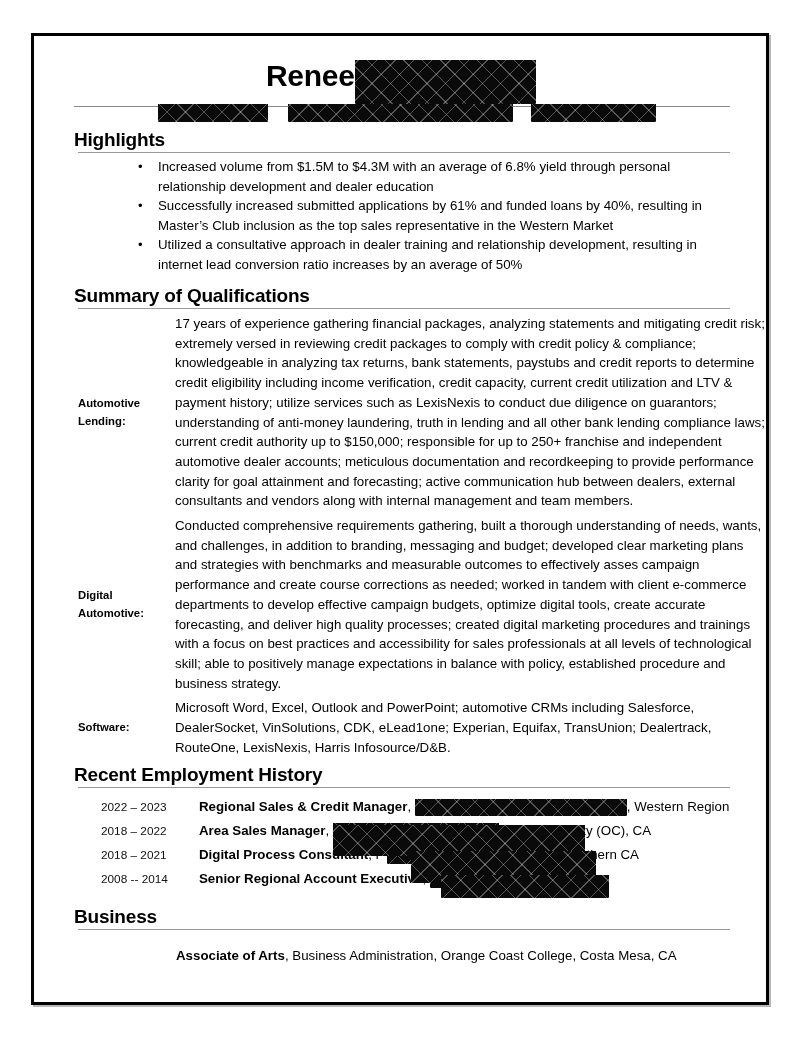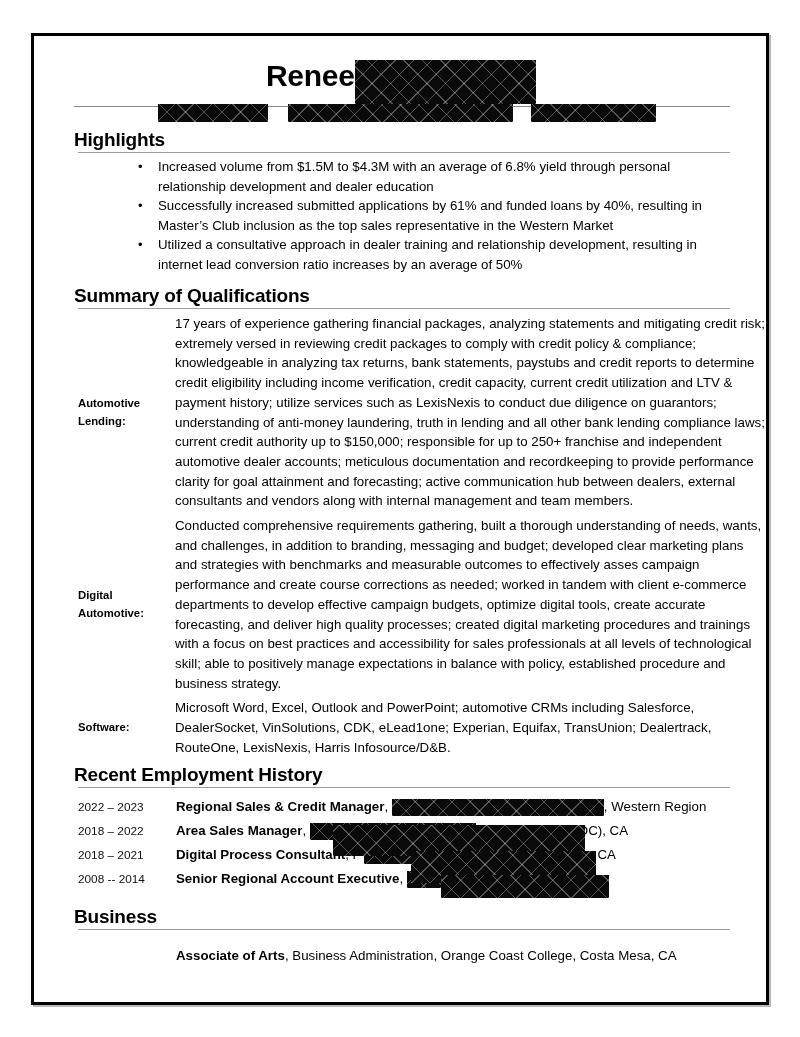--- a/index.html
+++ b/index.html
@@ -144,20 +144,21 @@
 
   
   .emp-table {
     margin-top: 7px;
   }
   .emp-row {
     display: flex;
     align-items: flex-start;
     height: 24px;
     position: relative;
+    margin-left: 23px;
   }
   .emp-dates {
     width: 98px;
     flex: 0 0 98px;
     margin-left: 44px;
     font-size: 11.8px;
     line-height: 24px;
     color: #111111;
   }
   .emp-detail {

